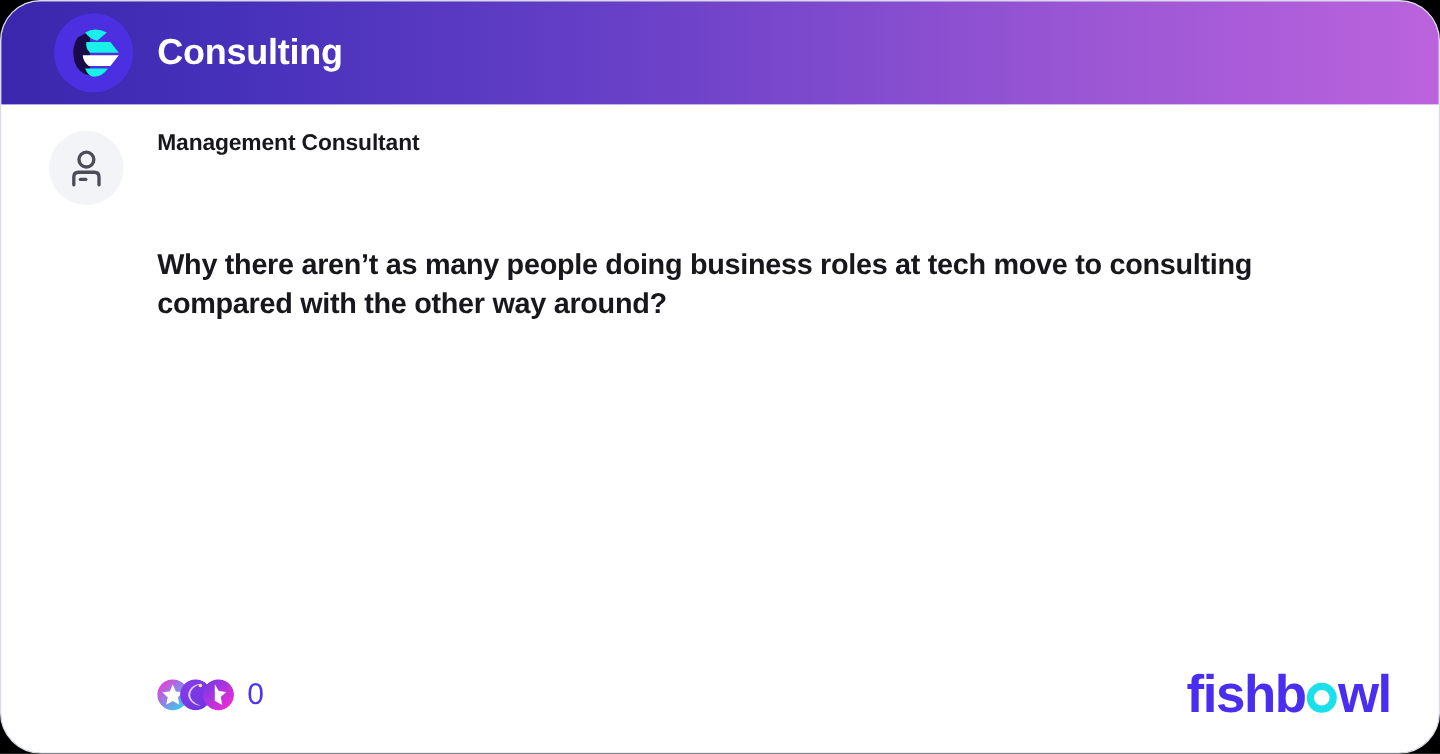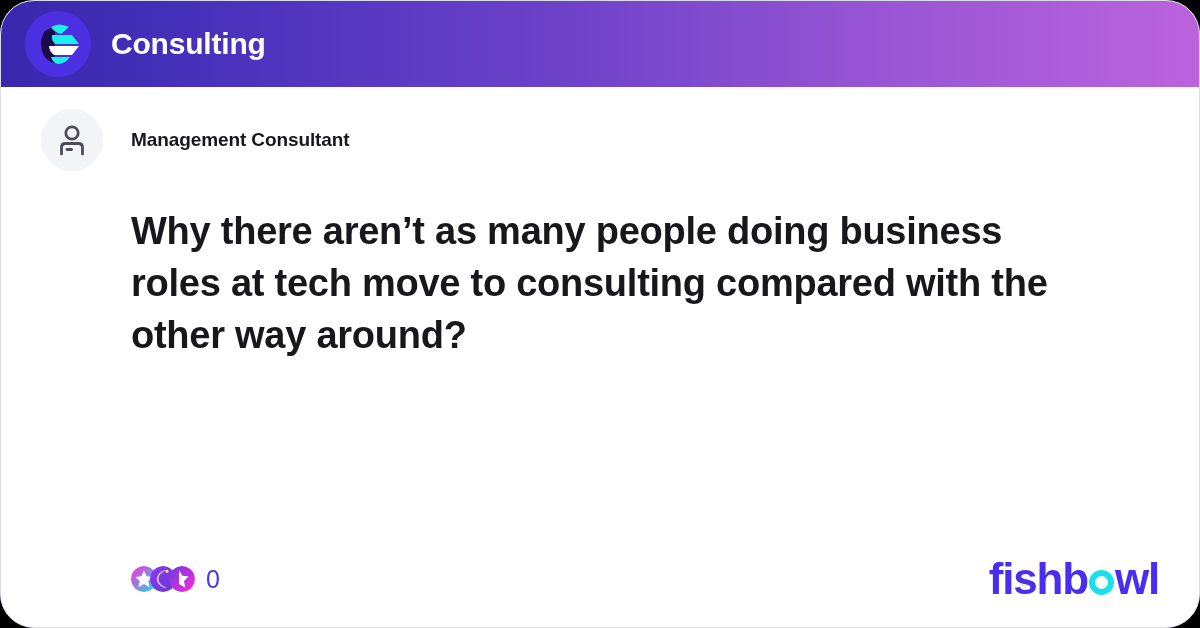--- a/index.html
+++ b/index.html
@@ -30,21 +30,21 @@
   }
 
   
   .header {
     position: relative;
     height: 86px;
     flex: 0 0 86px;
     background: linear-gradient(90deg, #3a27ad 0%, #4731bb 17%, #6a41c8 45%, #9a56d4 75%, #bb63dd 100%);
     display: flex;
     align-items: center;
-    padding-left: 24px;
+    padding-left: 44px;
     box-sizing: border-box;
   }
 
   .group-logo {
     width: 66px;
     height: 66px;
     border-radius: 50%;
     flex: 0 0 66px;
     position: relative;
     overflow: hidden;
@@ -65,21 +65,21 @@
   
   .body {
     flex: 1 1 auto;
     position: relative;
     padding: 22px 40px 0 40px;
     box-sizing: border-box;
   }
 
   .author-row {
     display: flex;
-    align-items: center;
+    align-items: flex-start;
     height: 62px;
   }
   .avatar {
     width: 62px;
     height: 62px;
     flex: 0 0 62px;
     border-radius: 50%;
     background: #f2f4f8;
     display: flex;
     align-items: center;
@@ -95,21 +95,21 @@
     letter-spacing: -0.1px;
     white-space: nowrap;
   }
 
   .post-body {
     margin-top: 34px;
     margin-left: 90px;
     margin-right: 90px;
   }
   .post-text {
-    font-size: 38px;
+    font-size: 24px;
     font-weight: bold;
     line-height: 1.37;
     color: #17171c;
     letter-spacing: -0.25px;
   }
 
   
   .footer {
     position: absolute;
     left: 0;

